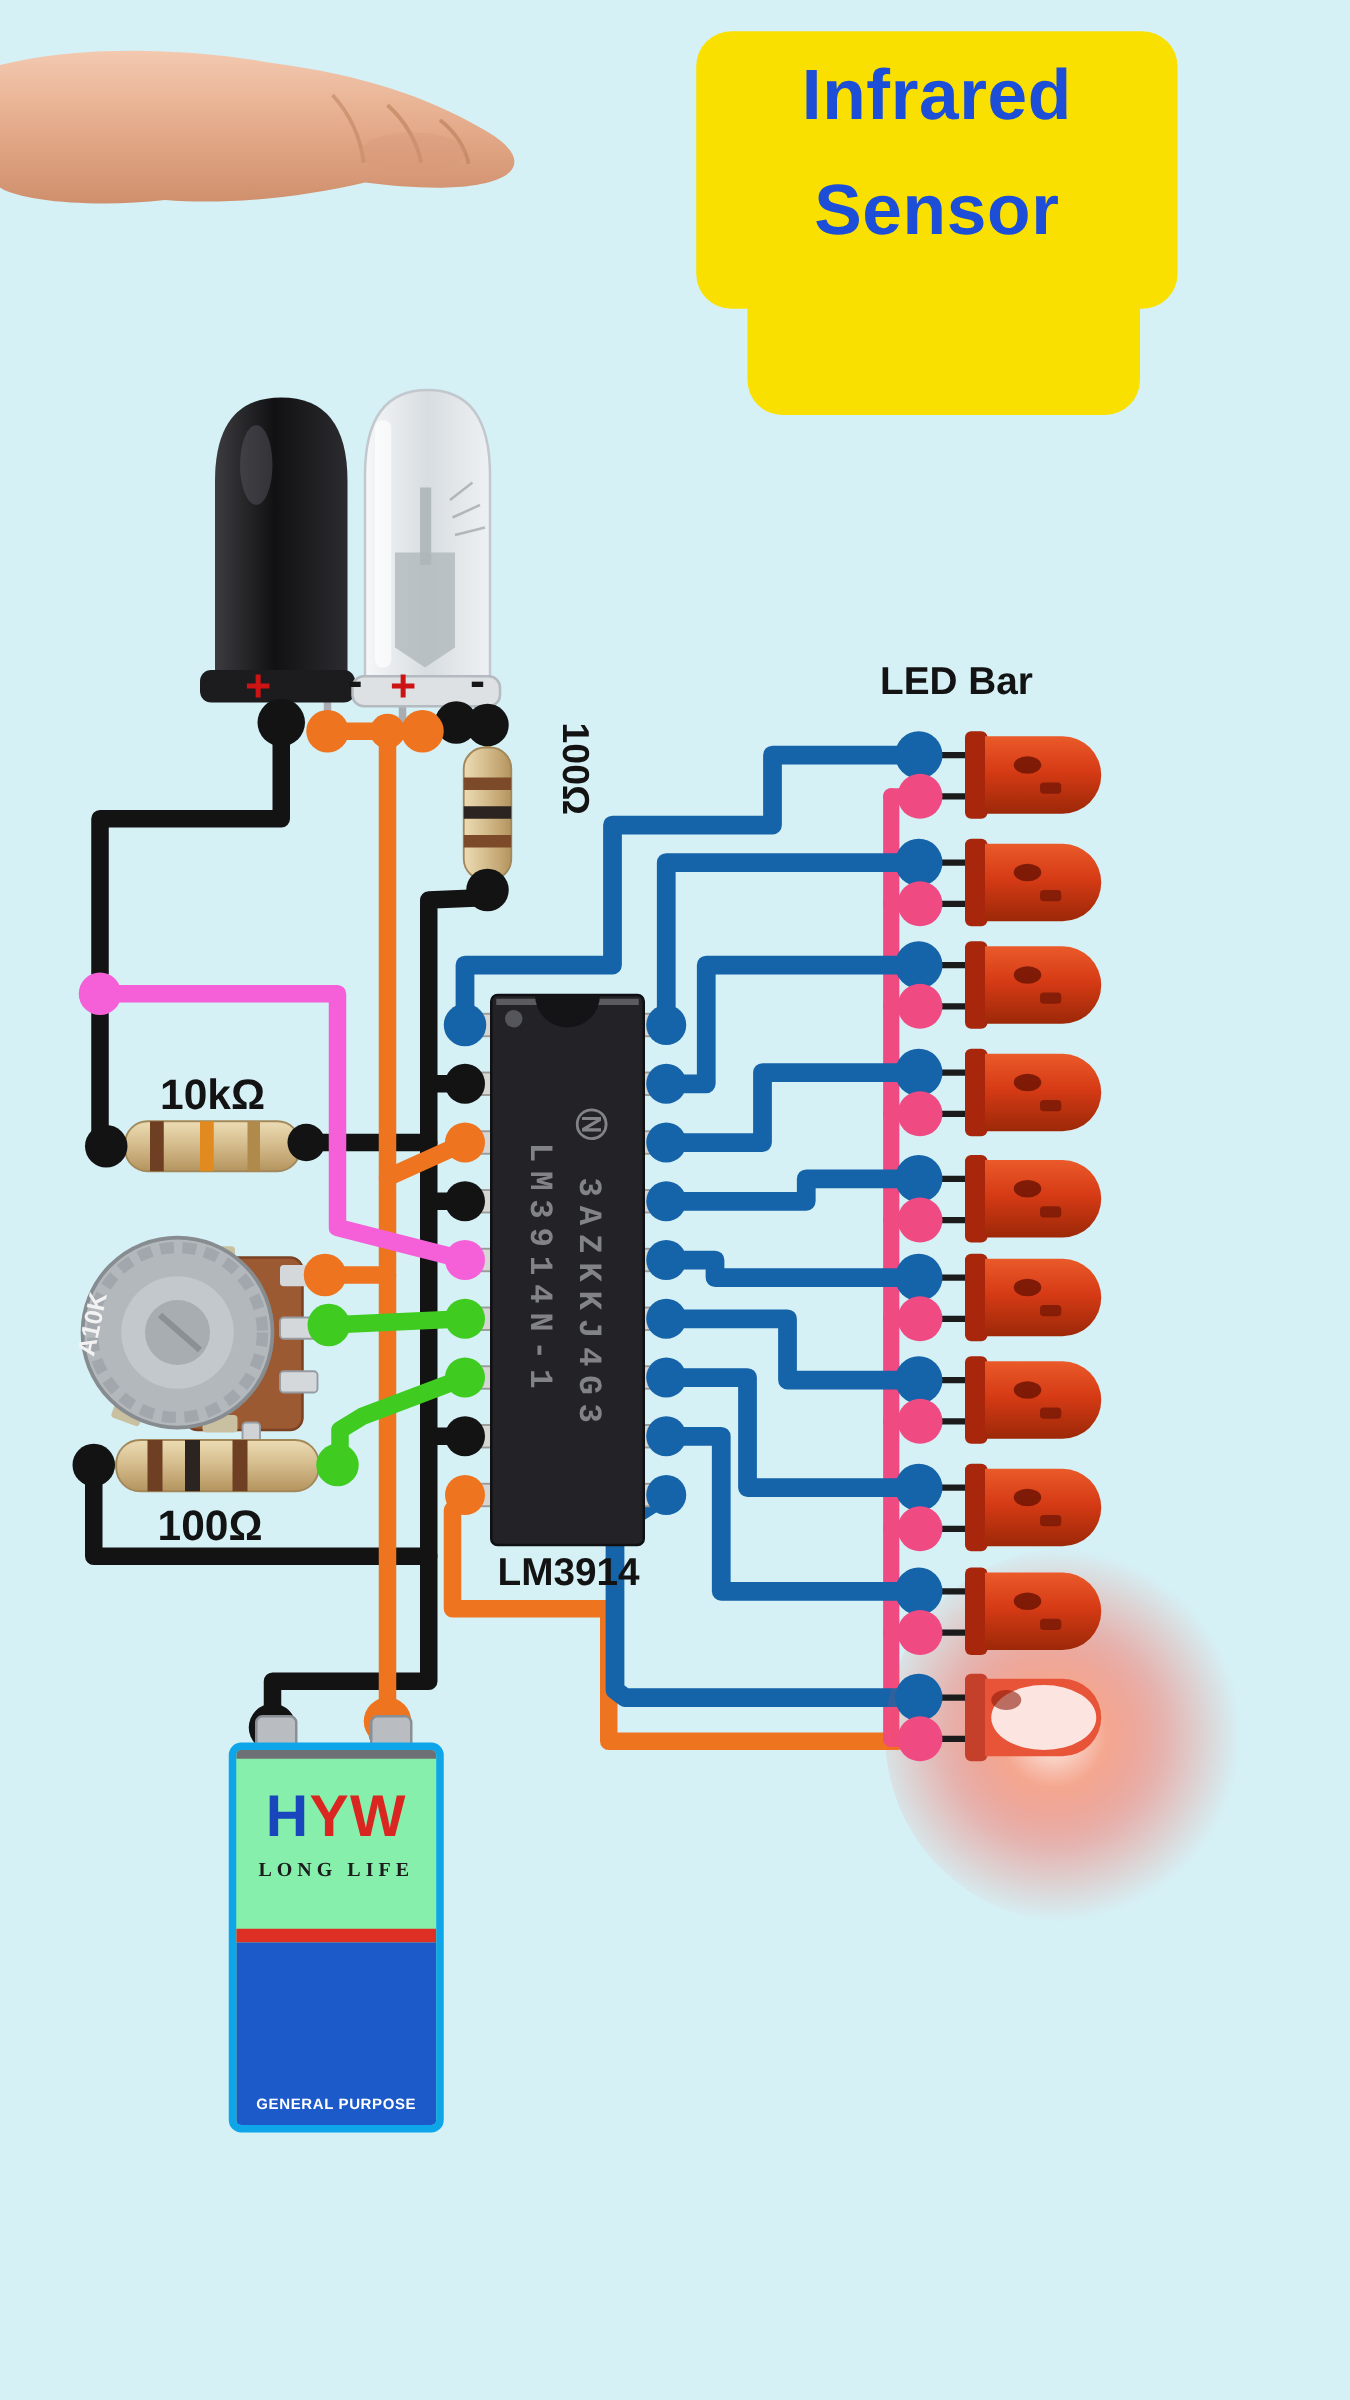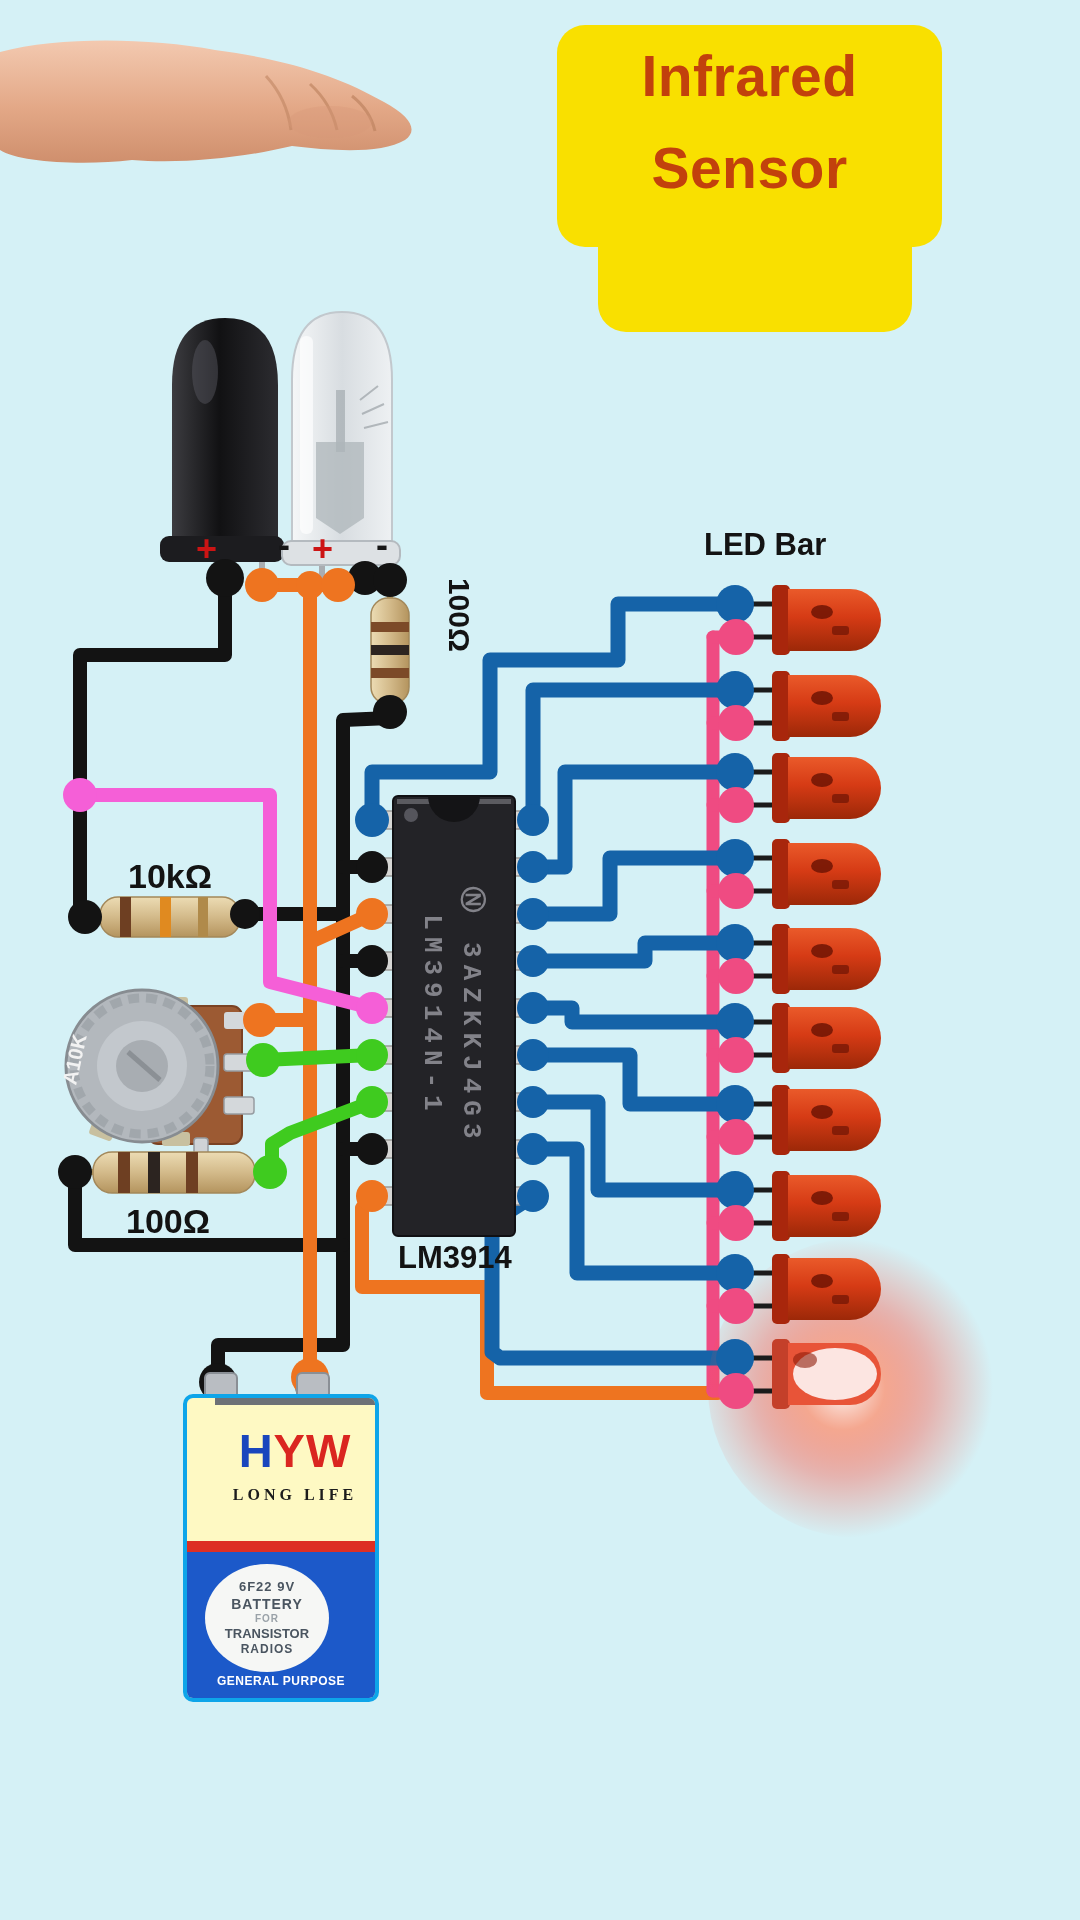--- a/index.html
+++ b/index.html
@@ -5,41 +5,41 @@
   html,body{margin:0;padding:0;}
   #stage{position:relative;width:1080px;height:1920px;background:#d5f1f6;overflow:hidden;
          font-family:"Liberation Sans",sans-serif;}
   #circuit-svg{position:absolute;left:0;top:0;}
   .lbl{position:absolute;font-weight:700;color:#131313;white-space:nowrap;}
   
   .tcard{position:absolute;background:#f9e000;border-radius:28px;}
   #title-main{left:557px;top:25px;width:385px;height:222px;}
   #title-tab{left:598px;top:190px;width:314px;height:142px;}
   #title-text{position:absolute;left:557px;top:30px;width:385px;text-align:center;
-              font-size:57px;font-weight:800;line-height:92px;color:#c2410c;letter-spacing:.5px;}
+              font-size:57px;font-weight:800;line-height:92px;color:#1d4ed8;letter-spacing:.5px;}
   
   .pol{position:absolute;font-size:36px;font-weight:800;}
   .pol.plus{color:#cc1414;}
   .pol.minus{color:#161616;}
   
   #res-top-label{left:404px;top:598px;width:110px;text-align:center;font-size:30px;
                  transform:rotate(90deg);transform-origin:center;}
   #pot-label{left:40px;top:1048px;width:70px;text-align:center;font-size:20px;color:#f2f2f2;
              transform:rotate(-78deg);font-weight:700;}
   
   #ic-marking{position:absolute;left:239px;top:961px;width:430px;height:110px;
               transform:rotate(90deg);display:flex;flex-direction:column;justify-content:center;
               align-items:center;gap:8px;color:#93939b;font-weight:700;}
   #ic-marking .icrow{font-size:26px;letter-spacing:7px;font-family:"Liberation Mono",monospace;opacity:.85;}
   
   #battery{position:absolute;left:183px;top:1372px;width:164px;height:325px;}
   .bat-nub{position:absolute;top:0;width:30px;height:30px;background:#b9bdc2;border:2px solid #8a8f95;
            border-radius:6px;}
-  #bat-body{position:absolute;left:0;top:22px;width:160px;height:300px;background:#fef9c3;
-            border:4px solid #0ea5e9;border-radius:10px;overflow:hidden;padding-left:28px;}
+  #bat-body{position:absolute;left:0;top:22px;width:160px;height:300px;background:#86efac;
+            border:6px solid #0ea5e9;border-radius:10px;overflow:hidden;}
   #bat-top-strip{height:7px;background:#6d7176;}
   #bat-brand{text-align:center;font-size:47px;font-weight:800;letter-spacing:1px;margin-top:18px;
              font-family:"Liberation Sans",sans-serif;}
   #bat-brand .b1{color:#1946bd;} #bat-brand .b2{color:#da2620;}
   #bat-tagline{text-align:center;font-family:"Liberation Serif",serif;font-weight:700;font-size:16px;
                letter-spacing:4px;color:#1c1c1c;margin-top:8px;}
   #bat-stripe{position:absolute;left:0;top:143px;width:100%;height:11px;background:#dd2f23;}
   #bat-blue{position:absolute;left:0;top:154px;width:100%;height:146px;background:#1c59c9;}
   #bat-oval{position:absolute;left:18px;top:12px;width:124px;height:108px;background:#f6f7f5;
             border-radius:50%;display:flex;flex-direction:column;justify-content:center;align-items:center;
@@ -438,25 +438,18 @@
 
 <div id="battery">
   <div class="bat-nub" style="left:21px;"></div>
   <div class="bat-nub" style="left:113px;"></div>
   <div id="bat-body">
     <div id="bat-top-strip"></div>
     <div id="bat-brand"><span class="b1">H</span><span class="b2">YW</span></div>
     <div id="bat-tagline">LONG LIFE</div>
     <div id="bat-stripe"></div>
     <div id="bat-blue">
-      <div id="bat-oval">
-        <div class="ov1">6F22 9V</div>
-        <div class="ov2">BATTERY</div>
-        <div class="ov3">FOR</div>
-        <div class="ov4">TRANSISTOR</div>
-        <div class="ov5">RADIOS</div>
-      </div>
       <div id="bat-footer">GENERAL PURPOSE</div>
     </div>
   </div>
 </div>
 
 </div>
 
 </body></html>

